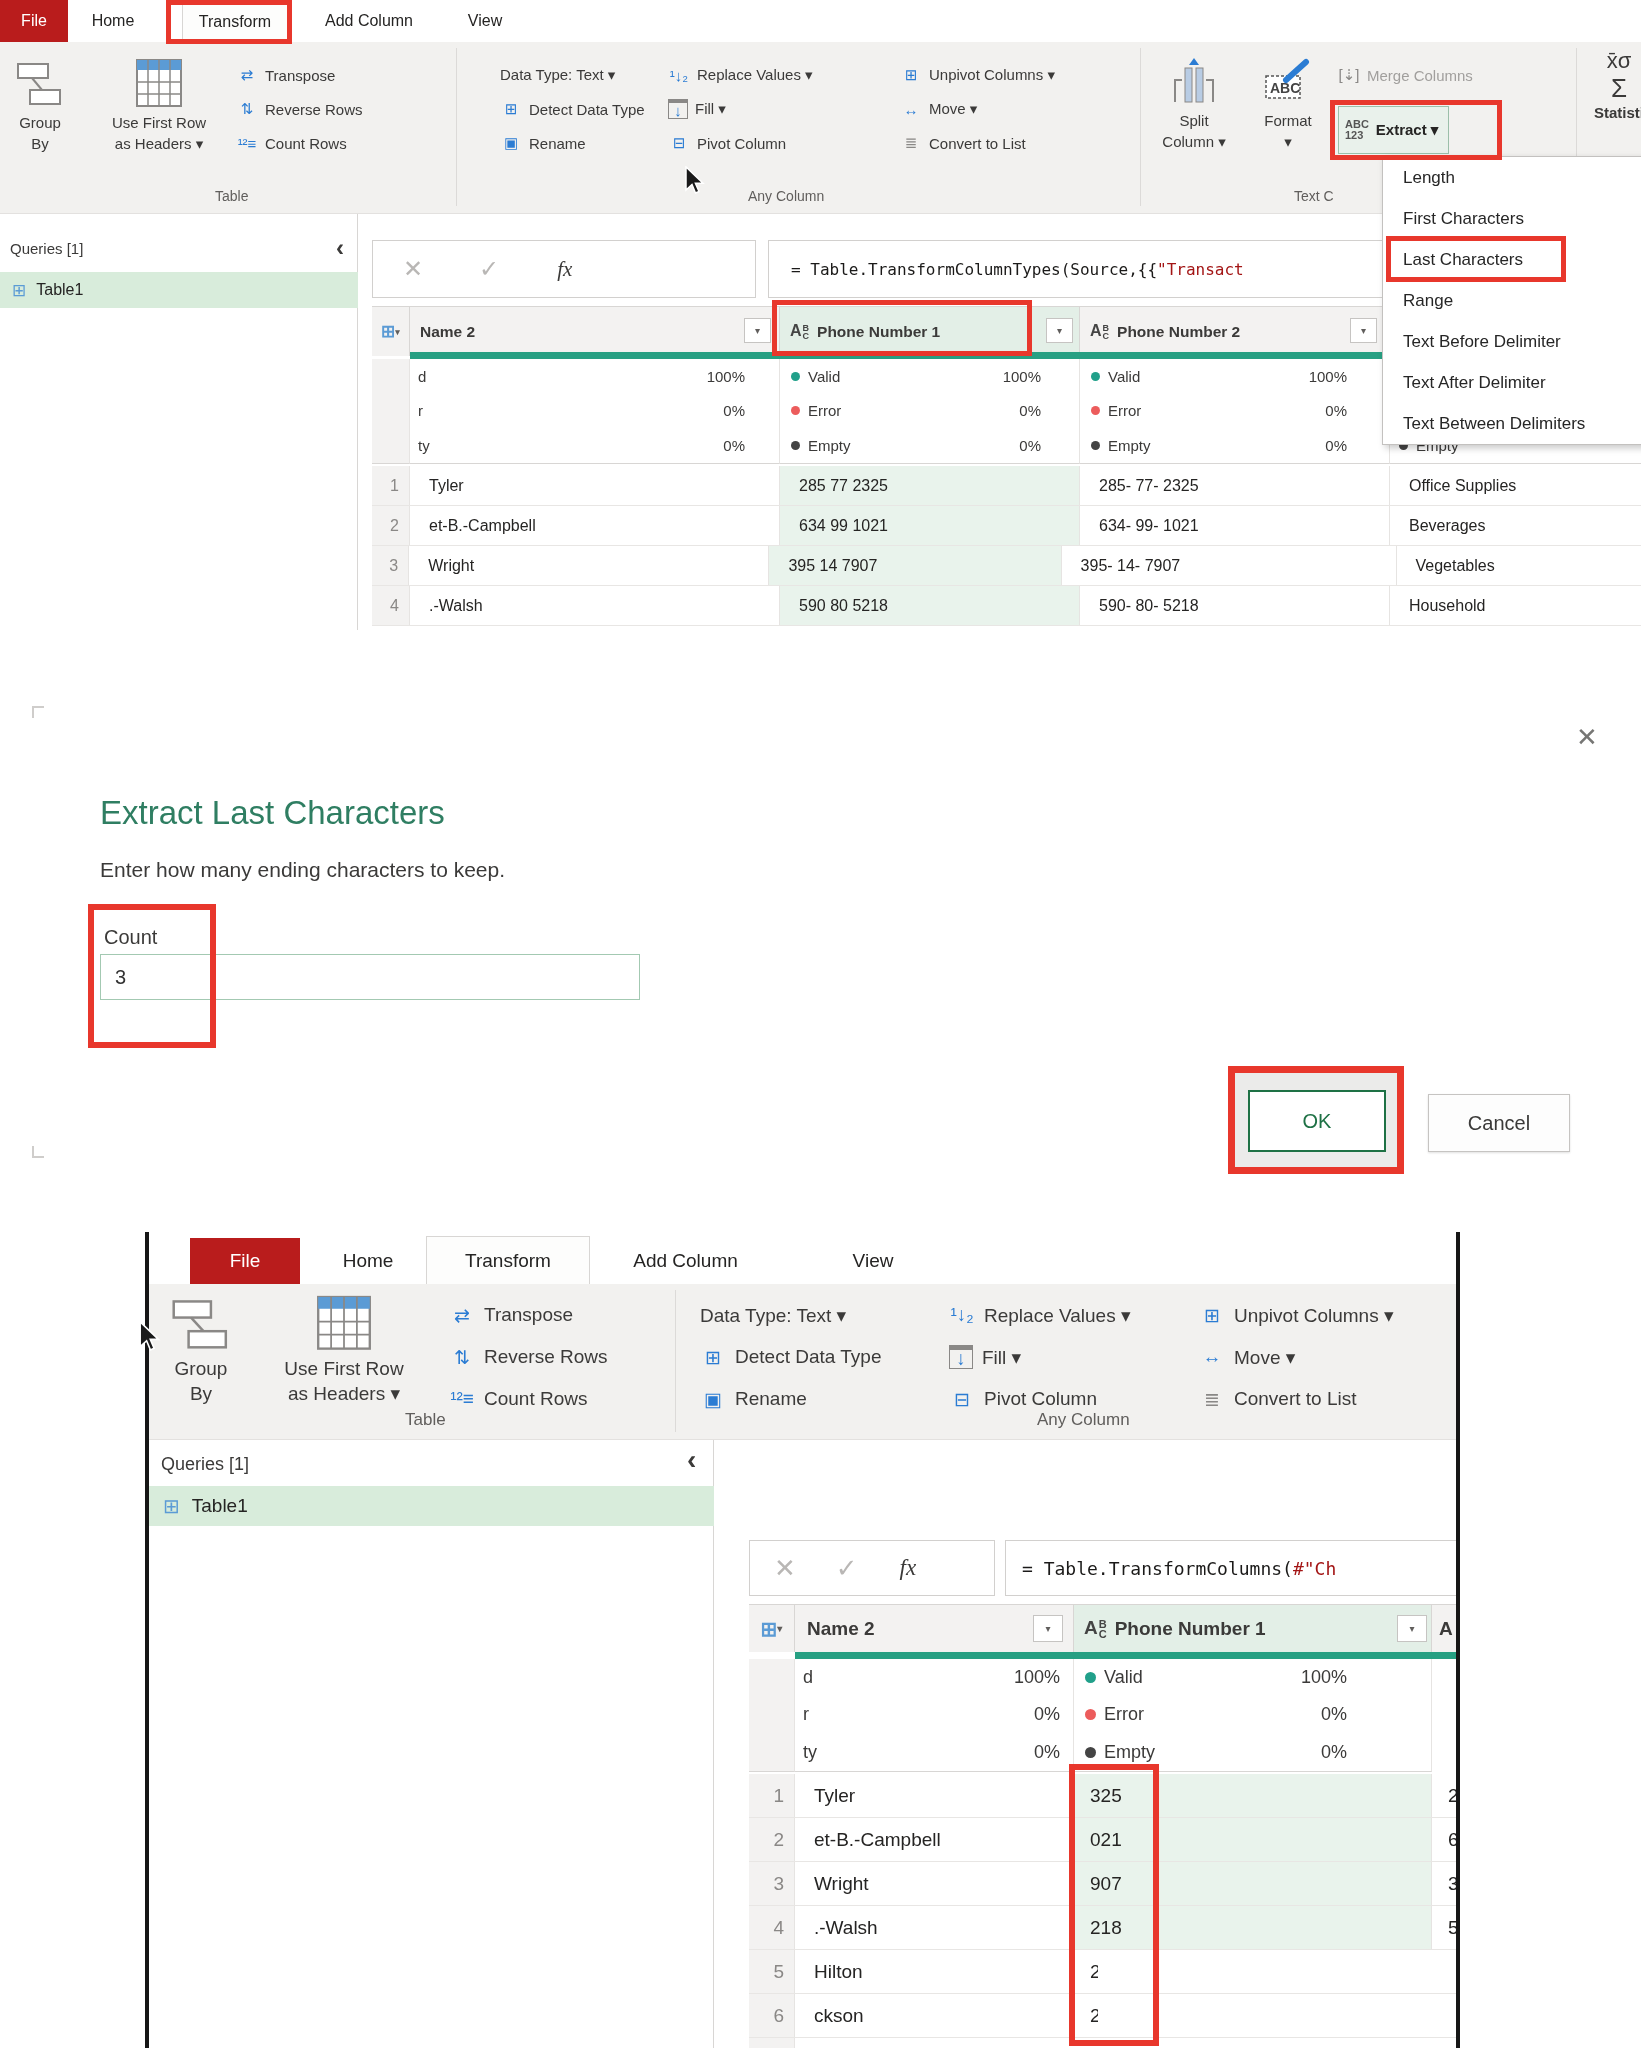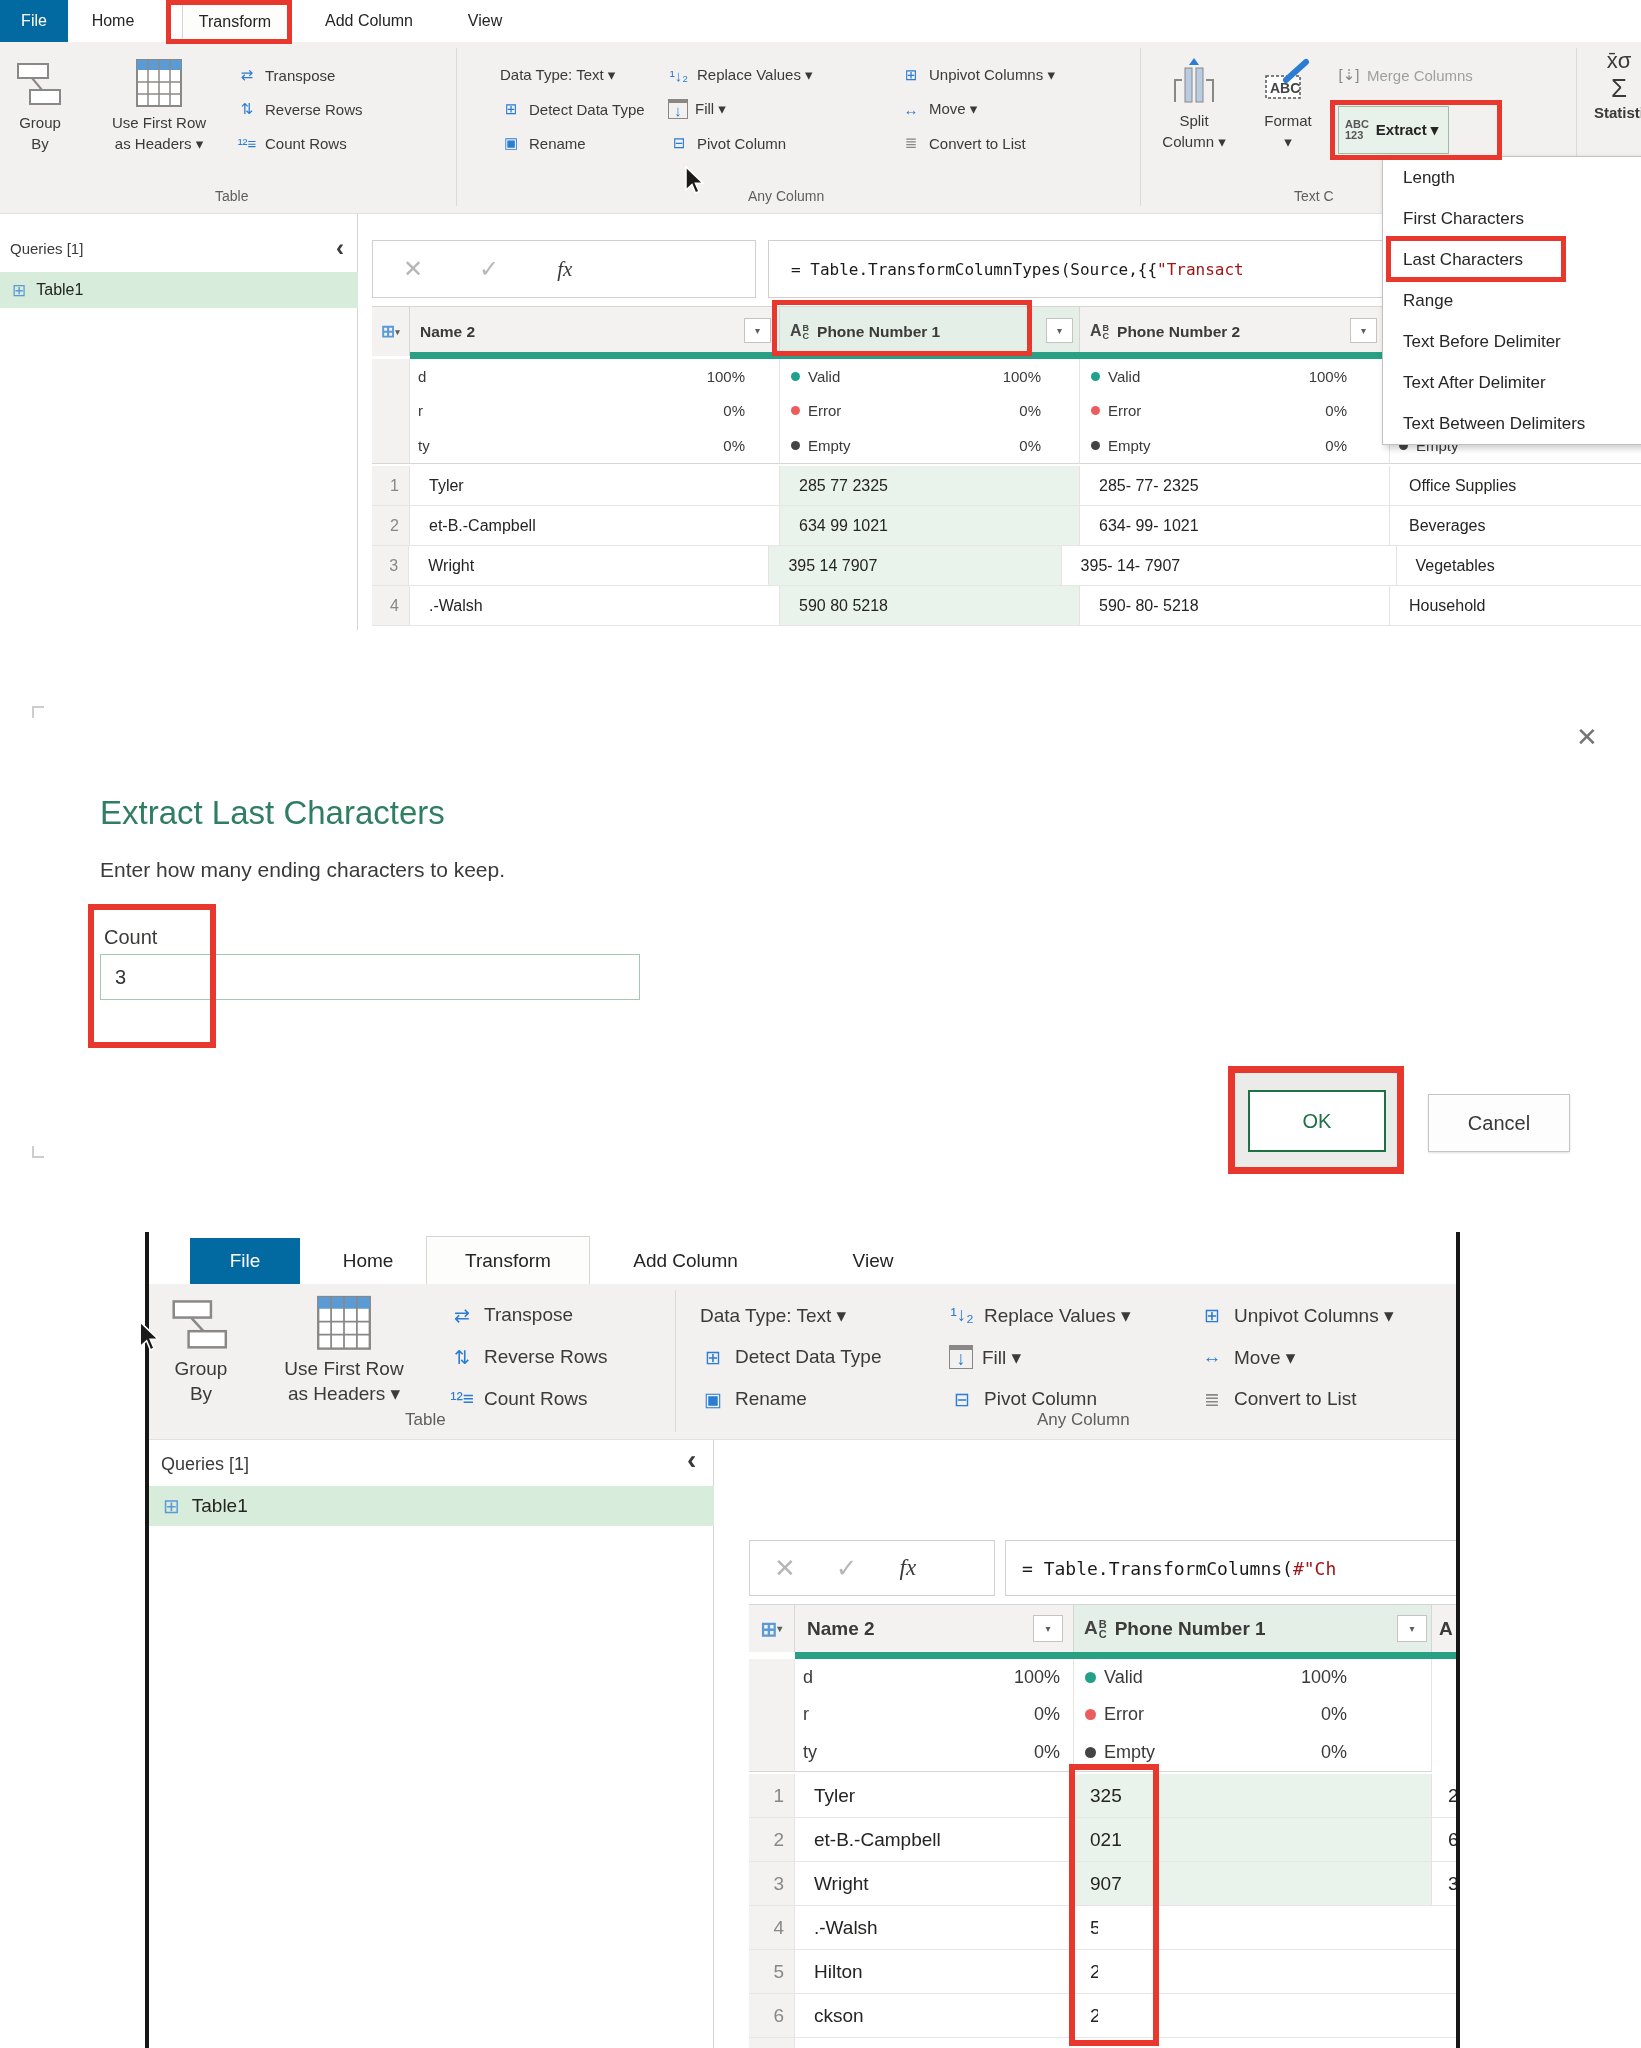--- a/index.html
+++ b/index.html
@@ -4,21 +4,21 @@
 <style>
   *{margin:0;padding:0;box-sizing:border-box}
   html,body{width:1641px;height:2048px}
   body{position:relative;font-family:"Liberation Sans",sans-serif;background:#fff;overflow:hidden;color:#252423}
   .abs{position:absolute}
   .nw{white-space:nowrap}
   .flexc{display:flex;align-items:center}
   
   .tab{position:absolute;display:flex;align-items:center;justify-content:center;font-size:16px;color:#252423;height:42px;cursor:default}
   .bot .tab{font-size:19px;height:46px}
-  .tab.red{background:#0369a1;color:#fff}
+  .tab.red{background:#b91c1c;color:#fff}
   .tab.active{background:#fdfdfc;border:1px solid #d8d6d4;border-bottom:none}
   
   .ribbonbg{position:absolute;background:#f2f1ef}
   .ritem{position:absolute;display:flex;align-items:center;gap:7px;font-size:15px;color:#3b3a39;white-space:nowrap;height:26px;cursor:default}
   .bot .ritem{font-size:19px;height:30px;gap:9px}
   .ric{color:#2b7cd3;font-size:15px;width:22px;text-align:center;flex:none}
   .bot .ric{font-size:19px;width:26px}
   .ric.gy{color:#8a8886}
   .bigbtn{position:absolute;display:flex;flex-direction:column;align-items:center;cursor:default}
   .bigbtn .l{font-size:15px;color:#3b3a39;line-height:21px;white-space:nowrap}
@@ -571,20 +571,21 @@
   </div>
   <div class="trow" style="left:600px;top:630px;width:707px;height:44px">
     <div class="c numc" style="width:46px">3</div>
     <div class="c" style="width:279px">Wright</div>
     <div class="c p1c" style="width:358px;padding-left:16px">907</div>
     <div class="c" style="width:24px;border-right:none;padding-left:16px">3</div>
   </div>
   <div class="trow" style="left:600px;top:674px;width:707px;height:44px">
     <div class="c numc" style="width:46px">4</div>
     <div class="c" style="width:279px">.-Walsh</div>
+    <div class="c p1c" style="width:358px;padding-left:16px">218</div>
     <div class="c" style="width:24px;border-right:none;padding-left:16px">5</div>
   </div>
   <div class="trow" style="left:600px;top:718px;width:707px;height:44px">
     <div class="c numc" style="width:46px">5</div>
     <div class="c" style="width:279px">Hilton</div>
     <div class="c" style="width:24px;border-right:none;padding-left:16px">2</div>
   </div>
   <div class="trow" style="left:600px;top:762px;width:707px;height:44px">
     <div class="c numc" style="width:46px">6</div>
     <div class="c" style="width:279px">ckson</div>

